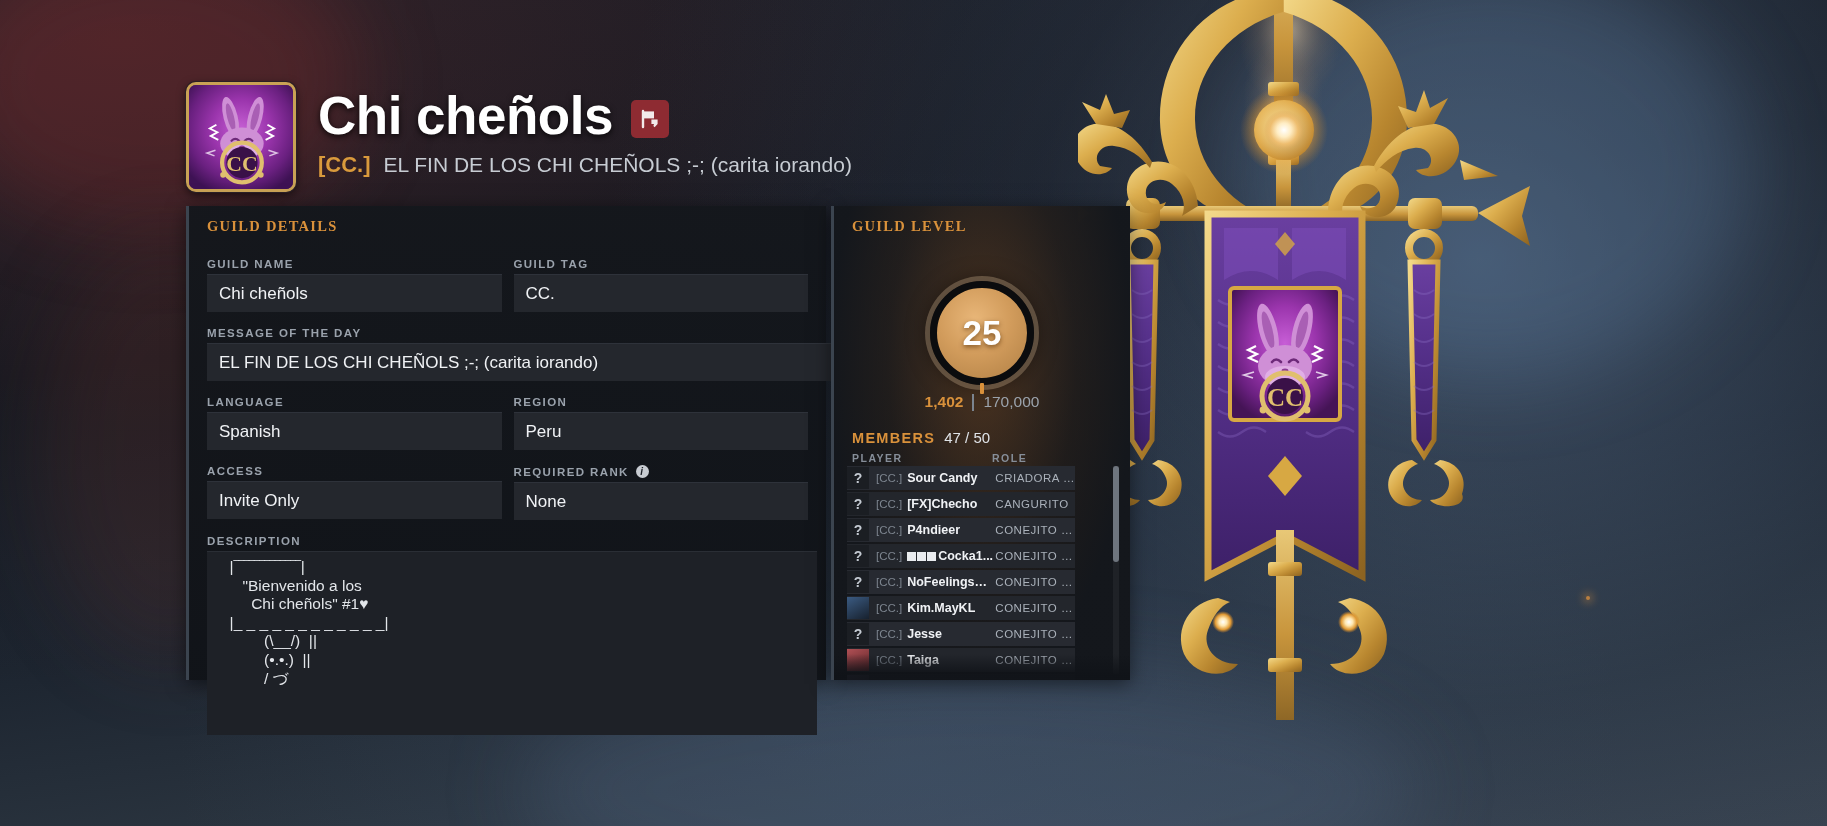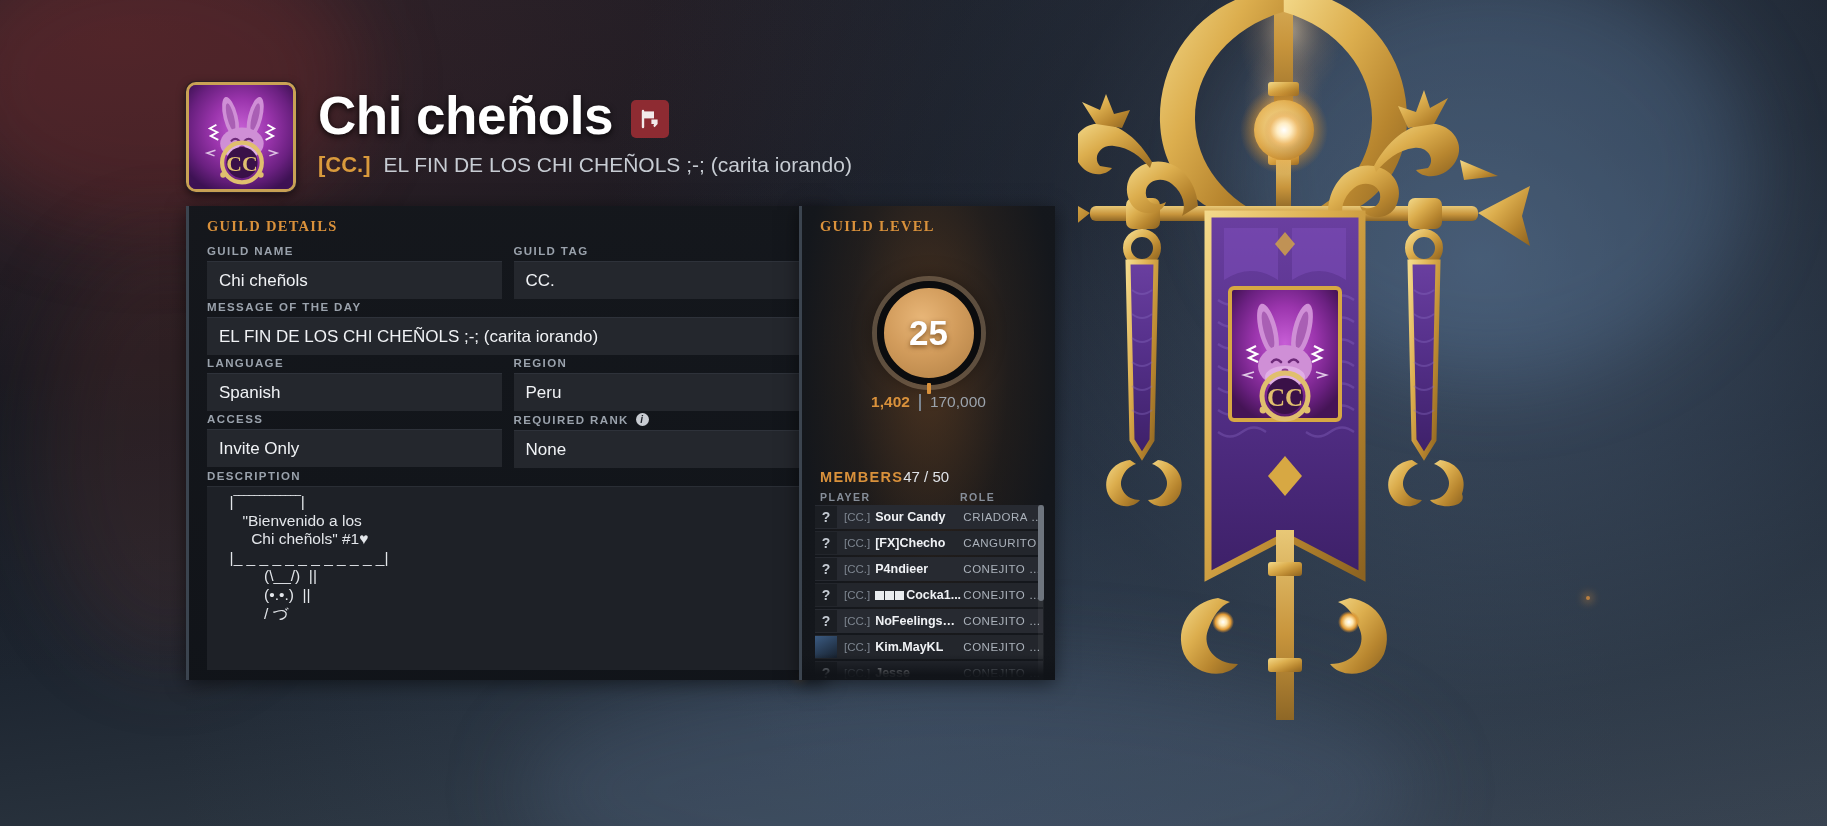--- a/index.html
+++ b/index.html
@@ -58,38 +58,38 @@
   .motd-text { color: #c7ccd3; font-size: 21px; }
 
   
   .panel-left {
     position: absolute; left: 186px; top: 206px; width: 640px; height: 474px;
     background: linear-gradient(180deg, rgba(20,23,28,0.97) 0%, rgba(16,19,24,0.97) 100%);
     border-left: 3px solid #3b444f;
     box-shadow: 0 4px 18px rgba(0,0,0,0.5);
   }
   .panel-right {
-    position: absolute; left: 799px; top: 206px; width: 256px; height: 474px;
+    position: absolute; left: 831px; top: 206px; width: 299px; height: 474px;
     background:
       radial-gradient(ellipse at 50% 33%, rgba(120,74,34,0.55) 0%, rgba(52,38,26,0.35) 45%, rgba(20,23,28,0.97) 72%),
       linear-gradient(180deg, rgba(24,26,31,0.98) 0%, rgba(16,19,24,0.98) 100%);
     border-left: 3px solid #3b444f;
     box-shadow: 0 4px 18px rgba(0,0,0,0.5);
     overflow: hidden;
   }
   .section-head {
     color: #d9913b; font-size: 14.5px; font-weight: bold; letter-spacing: 1.3px;
     padding: 12px 0 0 18px;
     font-family: Liberation Serif, serif;
   }
 
   
   .fields { padding: 8px 18px 0 18px; }
   .field-row { display: flex; gap: 12px; }
-  .field { margin-top: 2px; }
+  .field { margin-top: 15px; }
   .field.half { width: 299px; }
   .field.full { width: 632px; }
   .field-label {
     color: #9aa2ac; font-size: 11.5px; letter-spacing: 1.4px; font-weight: bold;
     margin-bottom: 4px; display: flex; align-items: center; gap: 7px;
   }
   .field-value {
     background: #24272d; height: 38px; display: flex; align-items: center;
     padding: 0 12px; color: #f0f2f5; font-size: 17px;
     border-top: 1px solid #2e323a;
@@ -128,21 +128,21 @@
   .xp-cur { color: #d9913b; font-size: 15.5px; font-weight: bold; }
   .xp-sep { width: 2px; height: 17px; background: #7b848f; }
   .xp-max { color: #9ba3ac; font-size: 15.5px; }
   .xp-notch {
     position: absolute; left: 50%; transform: translateX(-50%); top: 148px;
     width: 4px; height: 11px; background: #d9913b; border-radius: 1px;
   }
 
   
   .members-head {
-    display: flex; align-items: baseline; padding: 0 0 0 18px; margin-top: 39px;
+    display: flex; align-items: baseline; gap: 9px; padding: 0 0 0 18px;
   }
   .members-label { color: #d9913b; font-size: 14.5px; font-weight: bold; letter-spacing: 1.3px; }
   .members-count { color: #dfe3e8; font-size: 15px; }
   .col-head {
     display: flex; padding: 6px 0 2px 18px; color: #868e99;
     font-size: 10.5px; letter-spacing: 1.5px; font-weight: bold;
   }
   .col-head .c-player { width: 140px; }
   .members-list { position: relative; padding-left: 13px; }
   .member-row {

